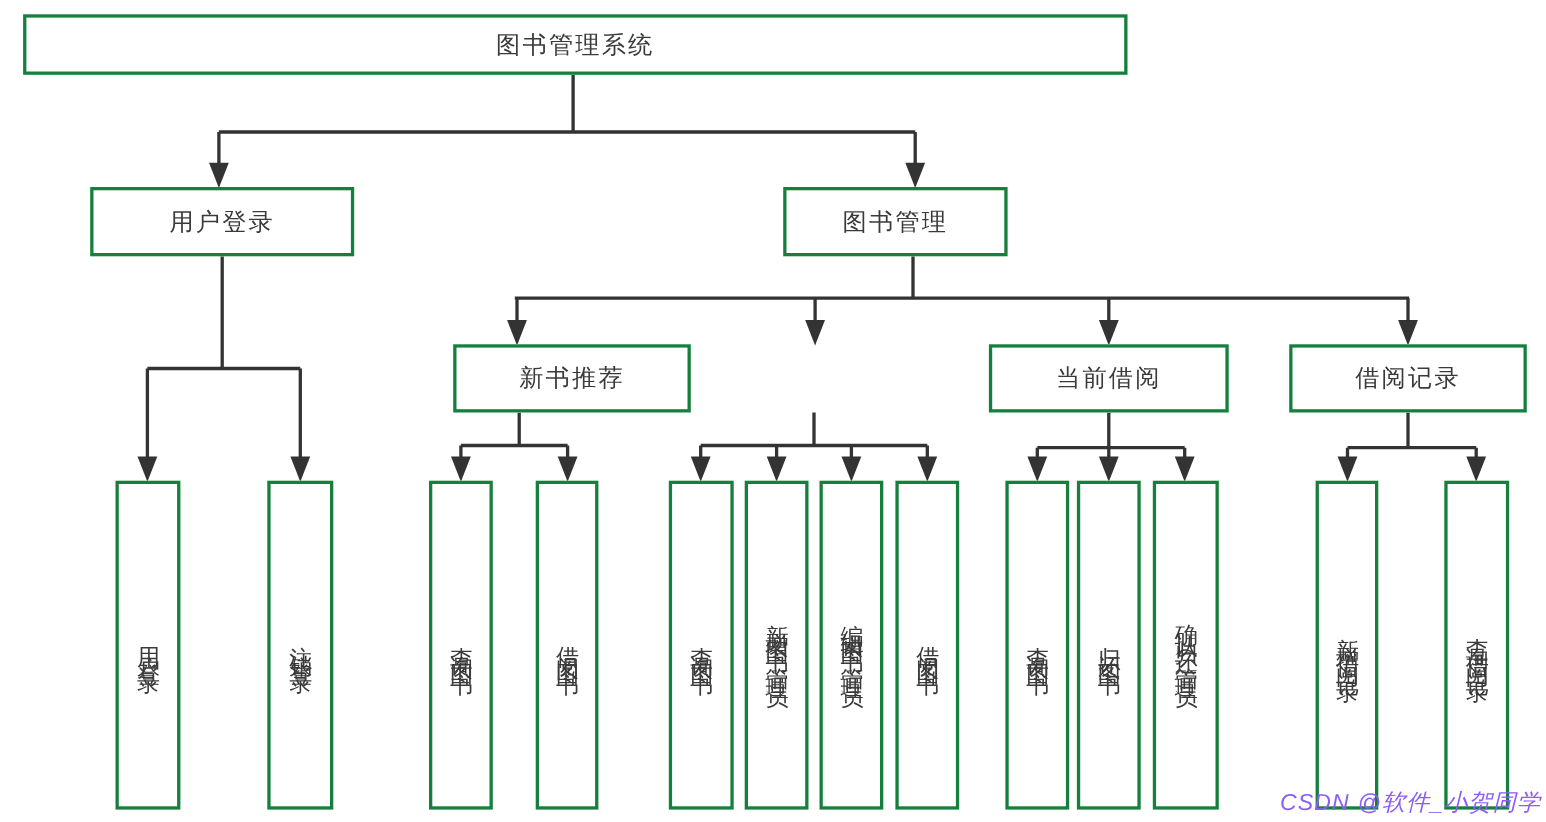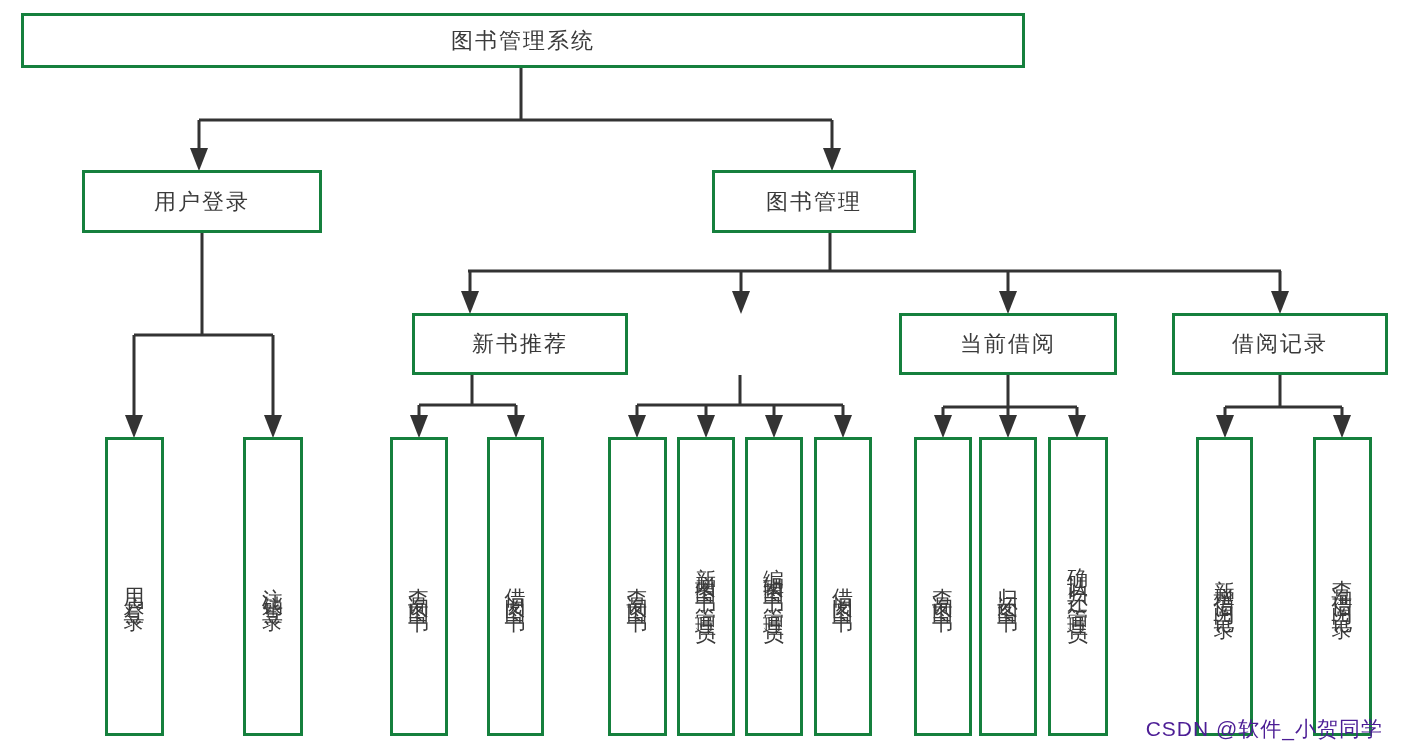--- a/index.html
+++ b/index.html
@@ -39,27 +39,28 @@
   .vbox {
     writing-mode: vertical-rl;
     text-orientation: mixed;
     font-size: 21px;
     letter-spacing: 8px;
     line-height: 1;
     padding: 8px 0;
   }
   .watermark {
     position: absolute;
-    right: 22px;
+    right: 4px;
     bottom: 4px;
     font-size: 21px;
-    color: #4c1d95;
+    color: #8b5cf6;
     letter-spacing: 1px;
     white-space: nowrap;
     z-index: 5;
+    font-style: italic;
   }
 </style>
 </head>
 <body>
 
 <div class="stage">
 
   <svg class="connectors" viewBox="0 0 1405 747" xmlns="http://www.w3.org/2000/svg">
     <g stroke="#333333" stroke-width="3" fill="none">
 

